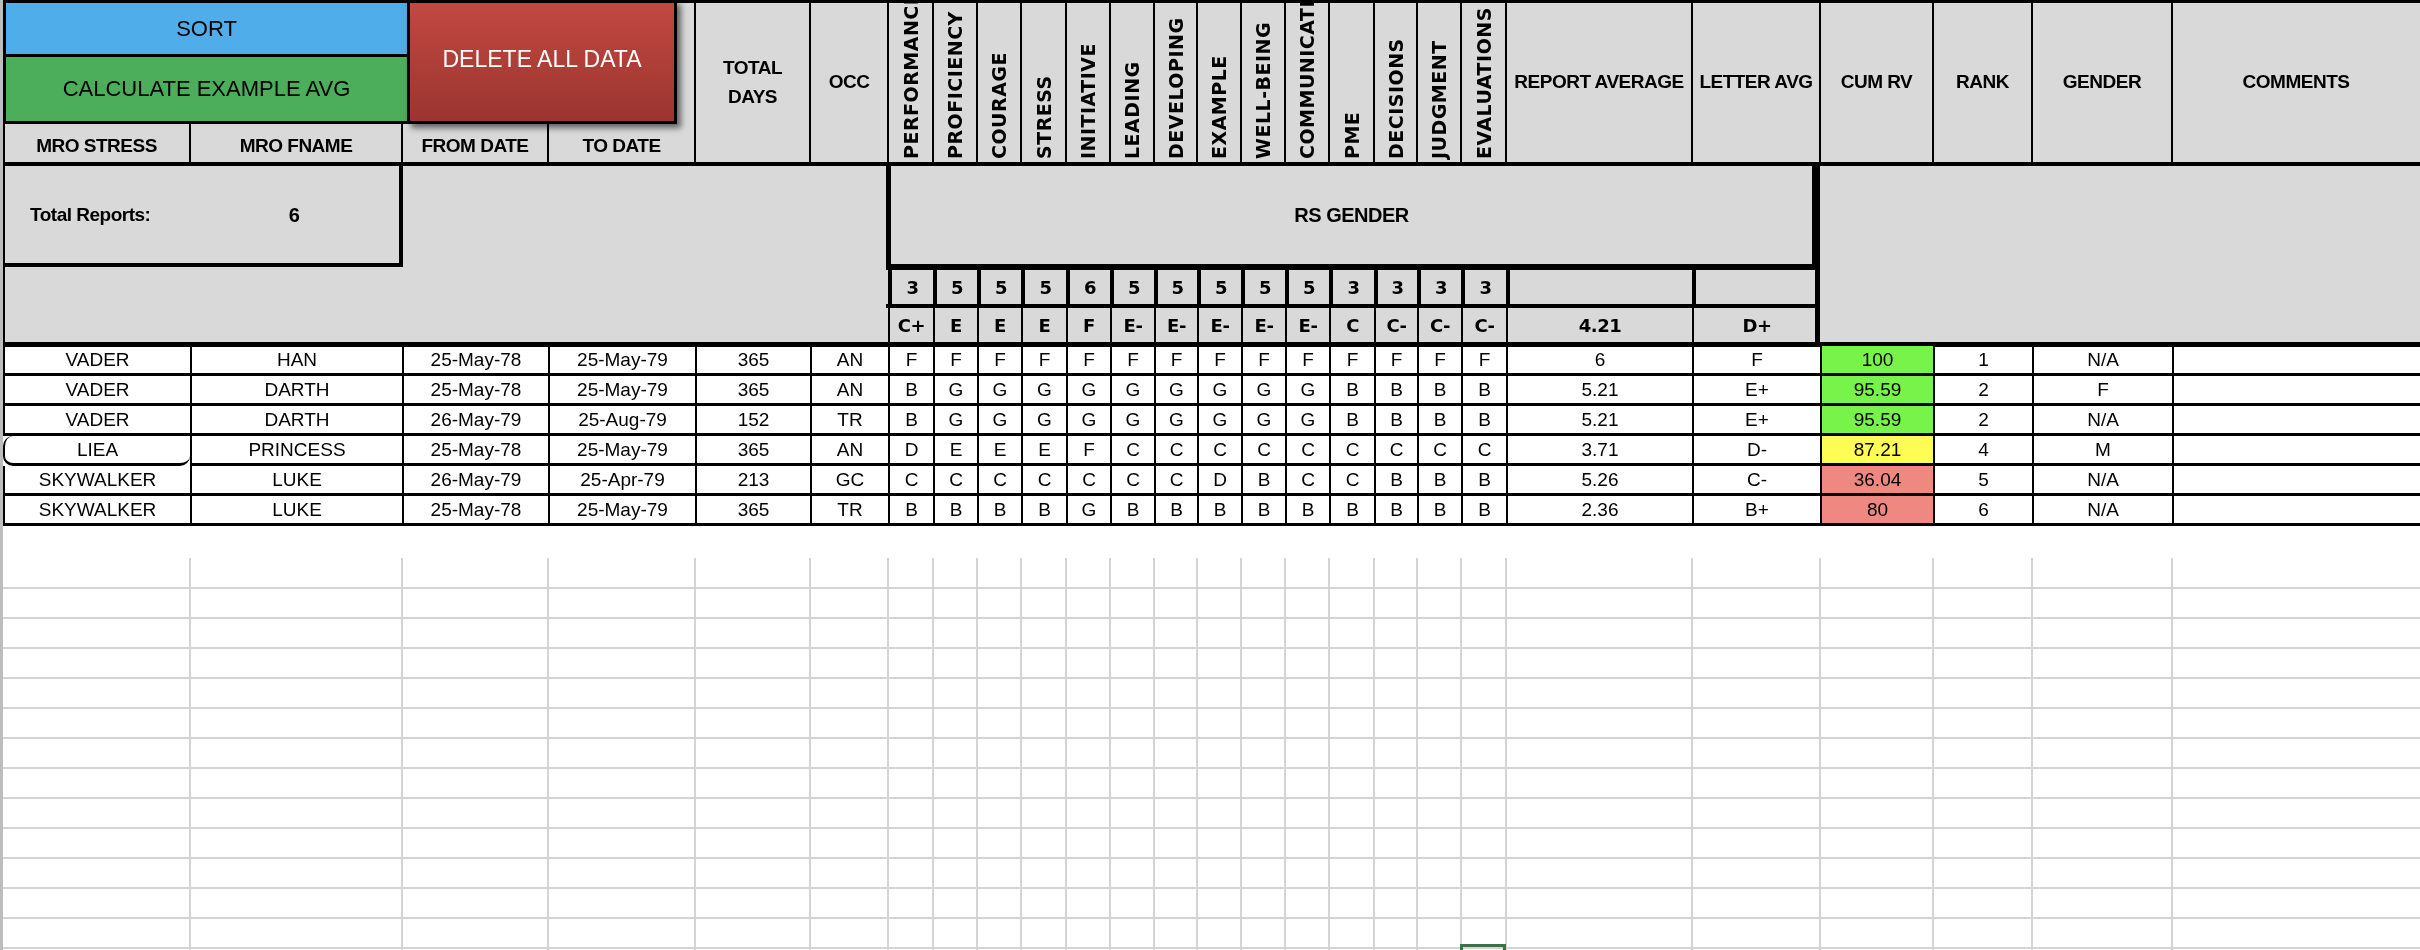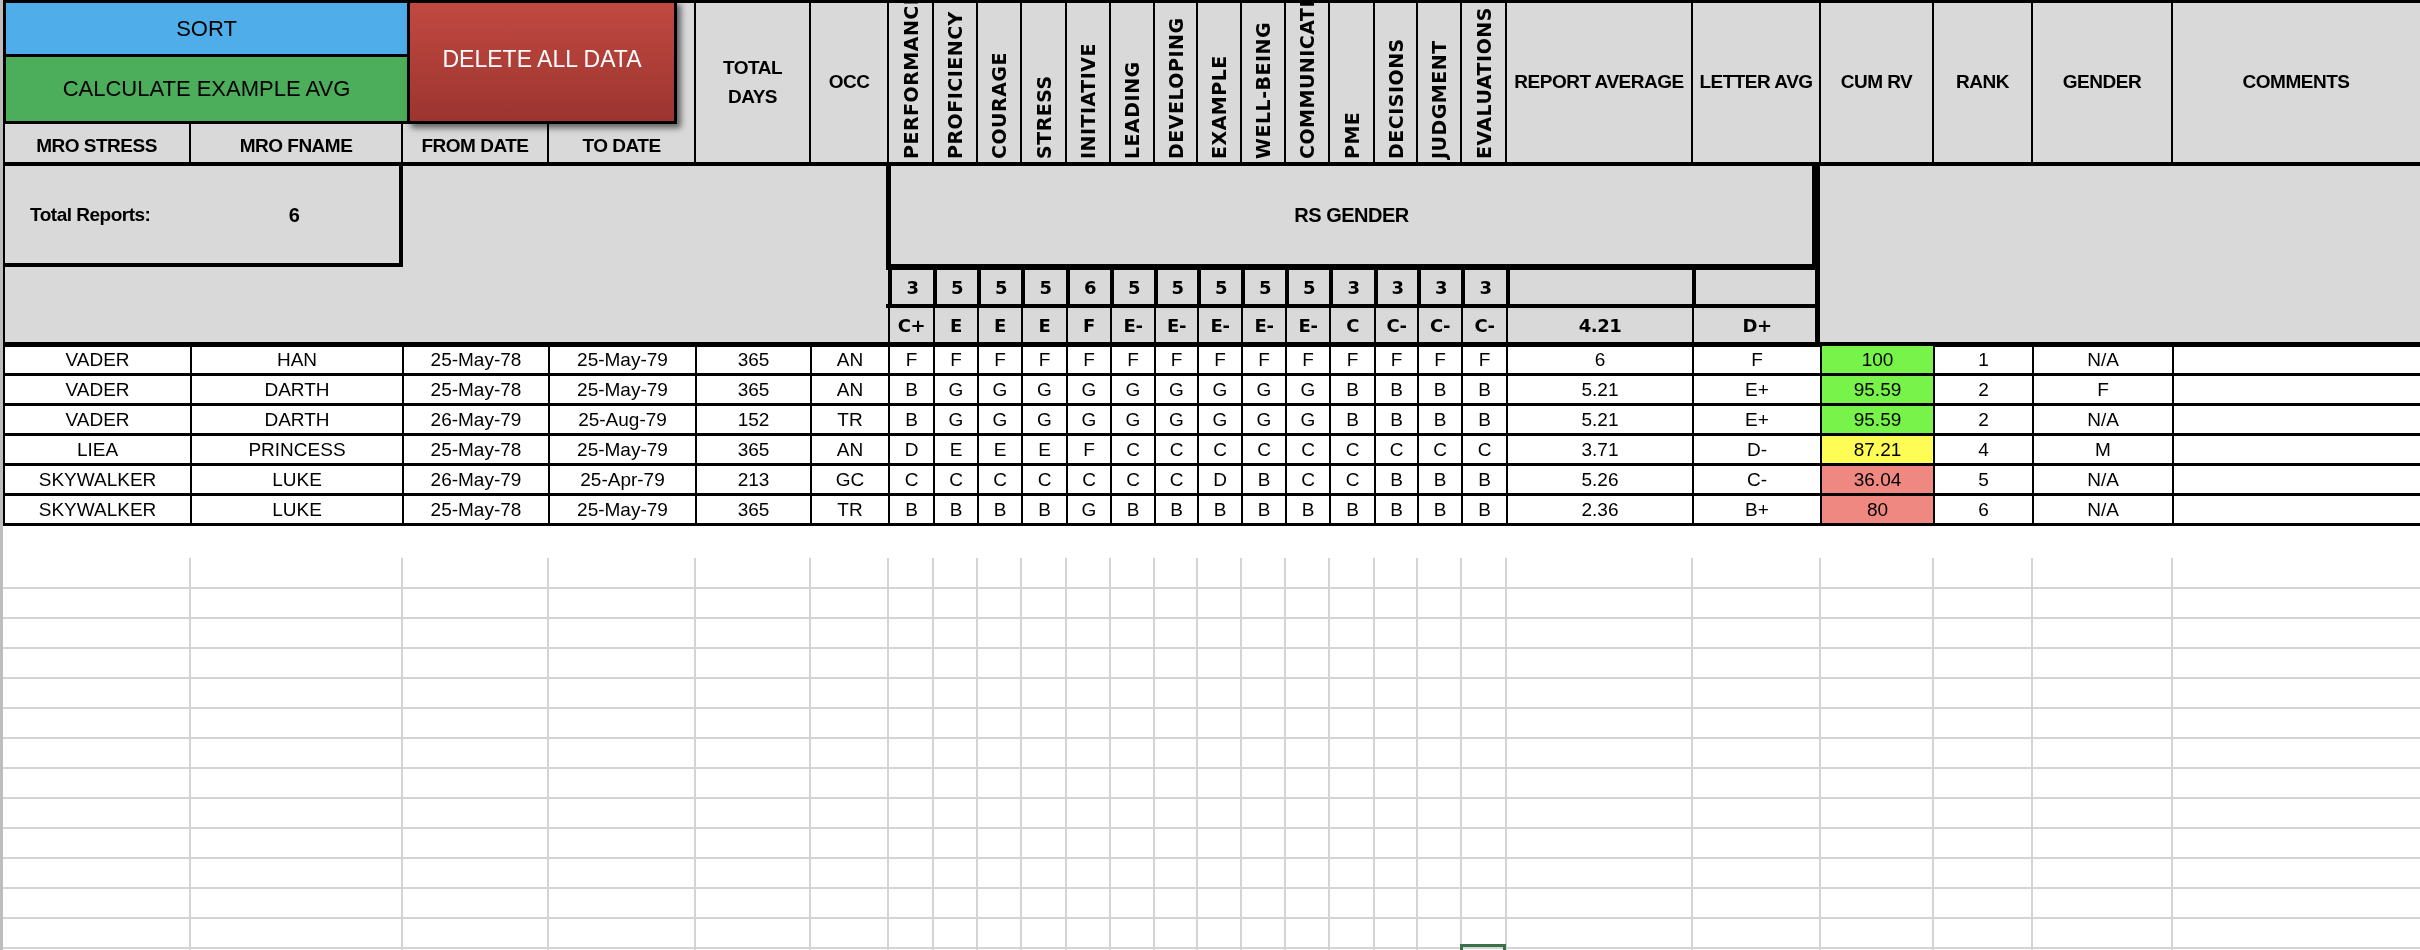--- a/index.html
+++ b/index.html
@@ -515,21 +515,21 @@
           <span>2</span>
         </div>
         <div class="cell data-cell" style="left: 2032px; top: 406px; width: 140px; height: 30px; border-left: 2px solid rgb(0, 0, 0); border-bottom: 3px solid rgb(0, 0, 0);">
           <span>N/A</span>
         </div>
         <div class="cell data-cell" style="left: 2172px; top: 406px; width: 248px; height: 30px; border-left: 2px solid rgb(0, 0, 0); border-bottom: 3px solid rgb(0, 0, 0);">
           <span></span>
         </div>
       </div>
       <div>
-        <div class="cell data-cell" style="left: 3px; top: 436px; width: 187px; height: 30px; border-left: 2px solid rgb(0, 0, 0); border-bottom: 3px solid rgb(0, 0, 0);">
+        <div class="cell data-cell" style="left: 3px; top: 436px; width: 187px; height: 30px; border-left: 2px solid rgb(0, 0, 0); border-bottom: 3px solid rgb(0, 0, 0); border-radius: 10px;">
           <span>LIEA</span>
         </div>
         <div class="cell data-cell" style="left: 190px; top: 436px; width: 212px; height: 30px; border-left: 2px solid rgb(0, 0, 0); border-bottom: 3px solid rgb(0, 0, 0);">
           <span>PRINCESS</span>
         </div>
         <div class="cell data-cell" style="left: 402px; top: 436px; width: 146px; height: 30px; border-left: 2px solid rgb(0, 0, 0); border-bottom: 3px solid rgb(0, 0, 0);">
           <span>25-May-78</span>
         </div>
         <div class="cell data-cell" style="left: 548px; top: 436px; width: 147px; height: 30px; border-left: 2px solid rgb(0, 0, 0); border-bottom: 3px solid rgb(0, 0, 0);">
           <span>25-May-79</span>

